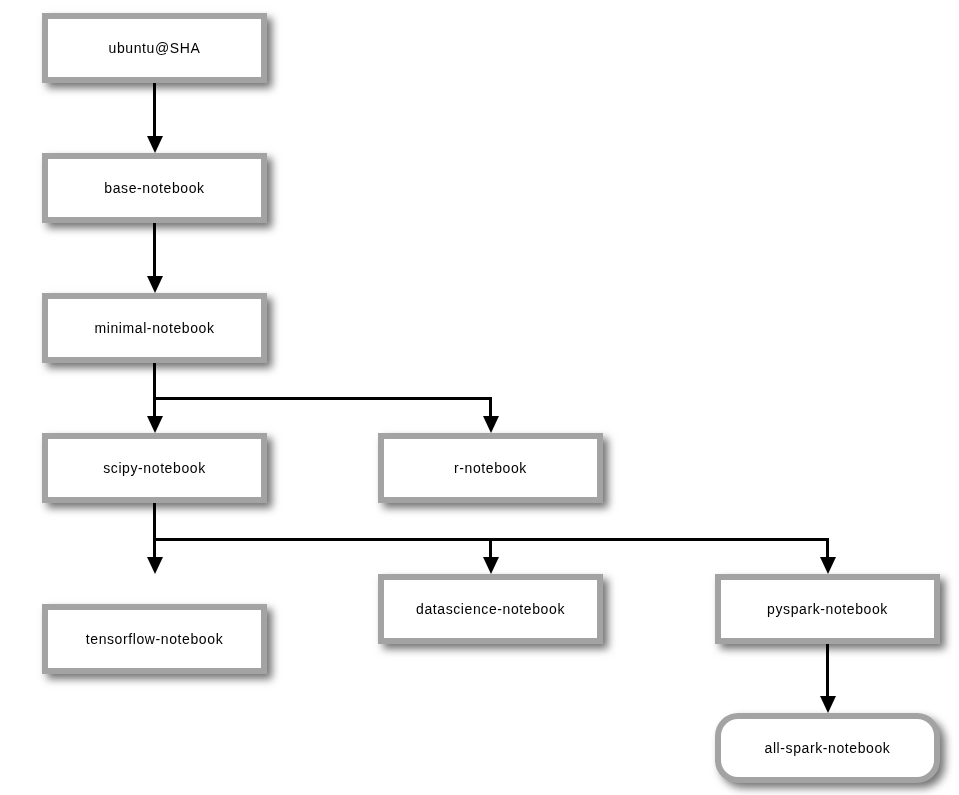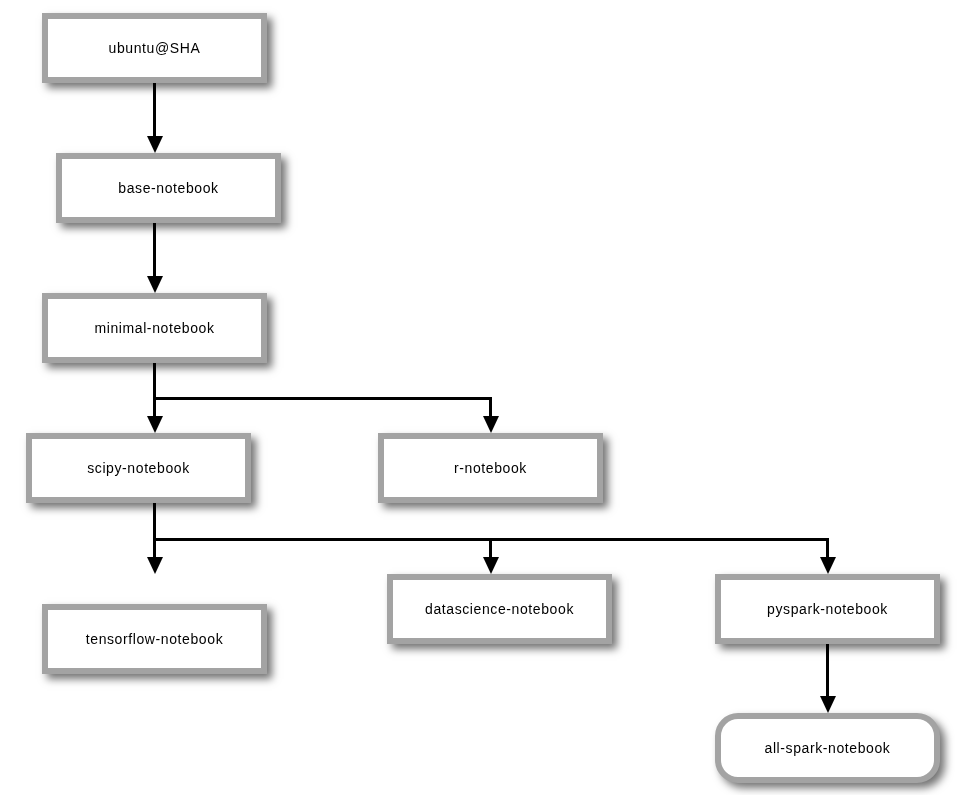--- a/index.html
+++ b/index.html
@@ -47,26 +47,26 @@
     position: absolute;
     width: 0;
     height: 0;
     border-left: 8px solid transparent;
     border-right: 8px solid transparent;
     border-top: 17px solid #000000;
   }
 
   
   #n-ubuntu      { left: 42px;  top: 13px;  }
-  #n-base        { left: 56px;  top: 153px; }
+  #n-base        { left: 42px;  top: 153px; }
   #n-minimal     { left: 42px;  top: 293px; }
-  #n-scipy       { left: 26px;  top: 433px; }
+  #n-scipy       { left: 42px;  top: 433px; }
   #n-r           { left: 378px; top: 433px; text-align: right; }
   #n-tensorflow  { left: 42px;  top: 574px; margin-top: 30px; }
-  #n-datascience { left: 378px; top: 574px; margin-left: 9px; }
+  #n-datascience { left: 378px; top: 574px; }
   #n-pyspark     { left: 715px; top: 574px; }
   #n-allspark    { left: 715px; top: 713px; border-radius: 23px; }
 
   
   #e1-line  { left: 153px;   top: 83px;    height: 53px; }
   #e1-head  { left: 146.5px; top: 136px; }
 
   #e2-line  { left: 153px;   top: 223px;   height: 53px; }
   #e2-head  { left: 146.5px; top: 276px; }
 

